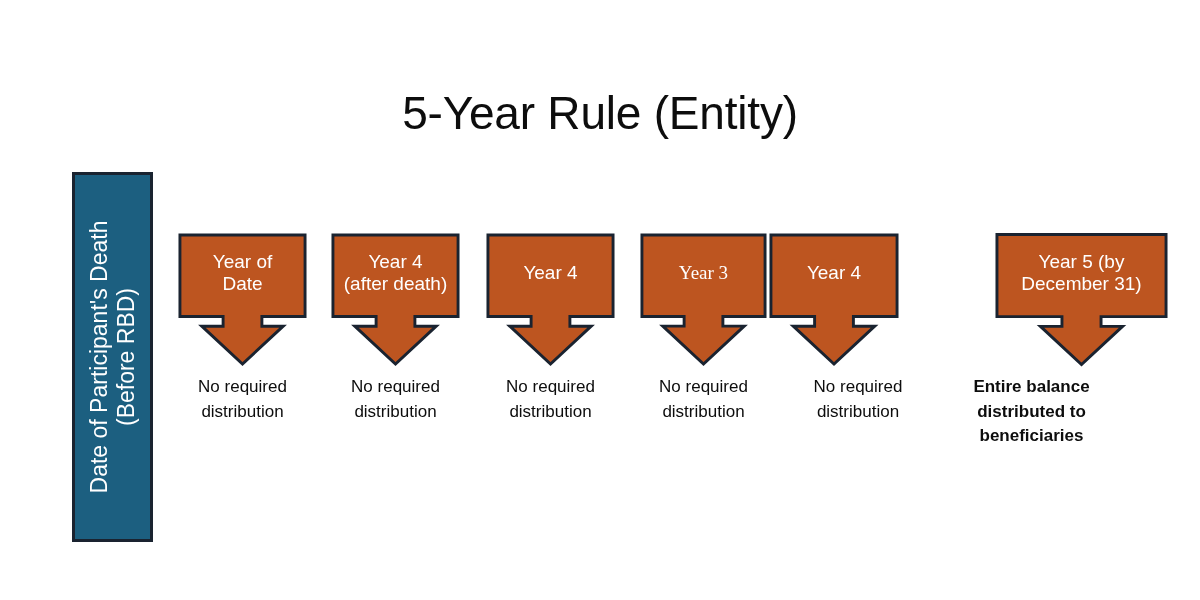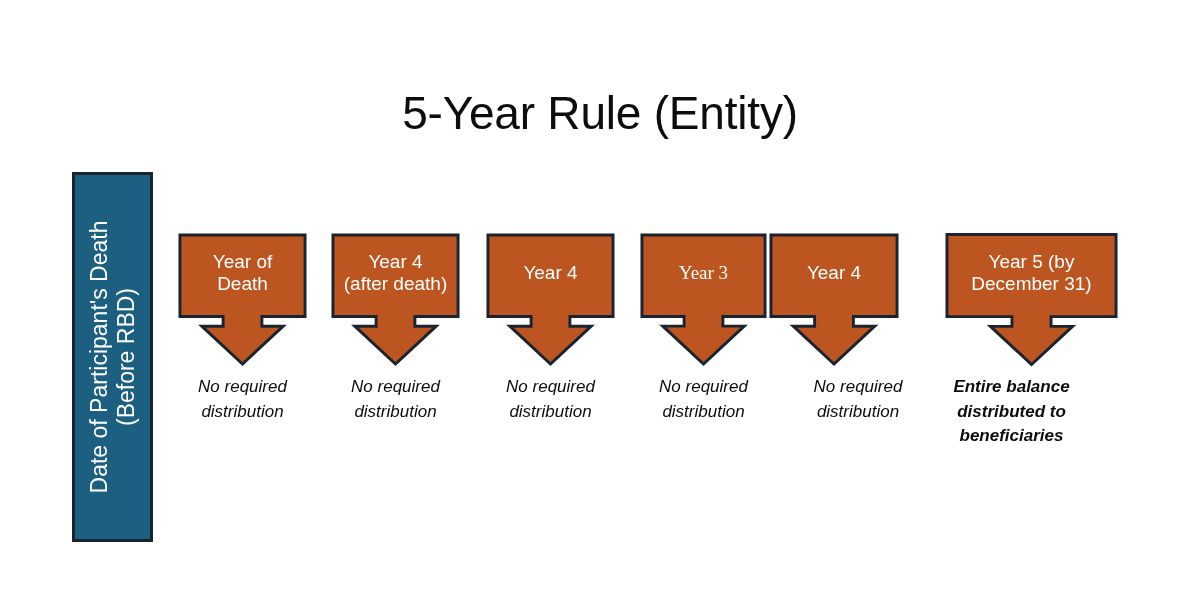--- a/index.html
+++ b/index.html
@@ -90,21 +90,20 @@
     padding: 0 4px;
     box-sizing: border-box;
   }
   .caption {
     position: absolute;
     top: 355px;
     text-align: center;
     font-size: 17px;
     line-height: 1.45;
     color: #0d0d0d;
-    font-style: italic;
     white-space: pre-line;
   }
   .caption.bold {
     font-weight: bold;
   }
 </style>
 </head>
 <body>
 
 <div id="canvas">
@@ -117,21 +116,21 @@
   </div>
 
   <div id="steps-host">
       <div class="arrow-col" style="left: 178px; width: 129px;">
         <div class="arrow-shape">
           <svg width="129" height="137" viewBox="-2 -2 133 137">
             <path d="M 0 0 L 129 0 L 129 84 L 84.5 84 L 84.5 94 L 106.5 94 L 64.5 133 L 22.5 94 L 44.5 94 L 44.5 84 L 0 84 Z" fill="#BD5520" stroke="#1a2330" stroke-width="3" stroke-linejoin="miter"></path>
           </svg>
         </div>
         <div class="arrow-label">Year of
-Death</div>
+Date</div>
       </div>
       <div class="caption" style="left: 178px; width: 129px;">No required
 distribution</div>
       <div class="arrow-col" style="left: 331px; width: 129px;">
         <div class="arrow-shape">
           <svg width="129" height="137" viewBox="-2 -2 133 137">
             <path d="M 0 0 L 129 0 L 129 84 L 84.5 84 L 84.5 94 L 106.5 94 L 64.5 133 L 22.5 94 L 44.5 94 L 44.5 84 L 0 84 Z" fill="#BD5520" stroke="#1a2330" stroke-width="3" stroke-linejoin="miter"></path>
           </svg>
         </div>
         <div class="arrow-label">Year 4
@@ -162,27 +161,27 @@
       <div class="arrow-col" style="left: 769px; width: 130px;">
         <div class="arrow-shape">
           <svg width="130" height="137" viewBox="-2 -2 134 137">
             <path d="M 0 0 L 130 0 L 130 84 L 85 84 L 85 94 L 107 94 L 65 133 L 23 94 L 45 94 L 45 84 L 0 84 Z" fill="#BD5520" stroke="#1a2330" stroke-width="3" stroke-linejoin="miter"></path>
           </svg>
         </div>
         <div class="arrow-label">Year 4</div>
       </div>
       <div class="caption" style="left: 793px; width: 130px;">No required
 distribution</div>
-      <div class="arrow-col" style="left: 945px; width: 173px;">
+      <div class="arrow-col" style="left: 995px; width: 173px;">
         <div class="arrow-shape">
           <svg width="173" height="137" viewBox="-2 -2 177 137">
             <path d="M 0 0 L 173 0 L 173 84 L 106.5 84 L 106.5 94 L 128.5 94 L 86.5 133 L 44.5 94 L 66.5 94 L 66.5 84 L 0 84 Z" fill="#BD5520" stroke="#1a2330" stroke-width="3" stroke-linejoin="miter"></path>
           </svg>
         </div>
         <div class="arrow-label">Year 5 (by
 December 31)</div>
       </div>
-      <div class="caption bold" style="left: 925px; width: 173px;">Entire balance
+      <div class="caption bold" style="left: 945px; width: 173px;">Entire balance
 distributed to
 beneficiaries</div>
     </div>
 
 </div>
 
 </body></html>

